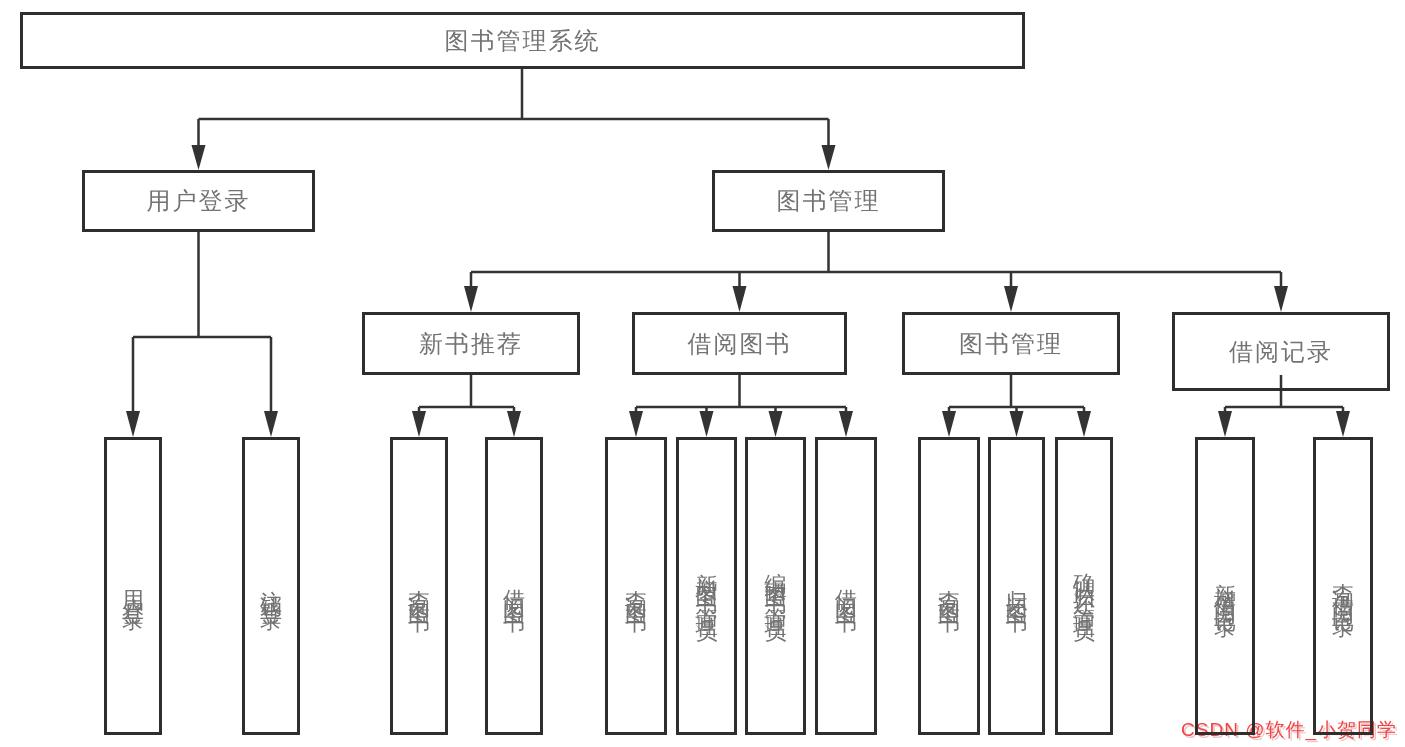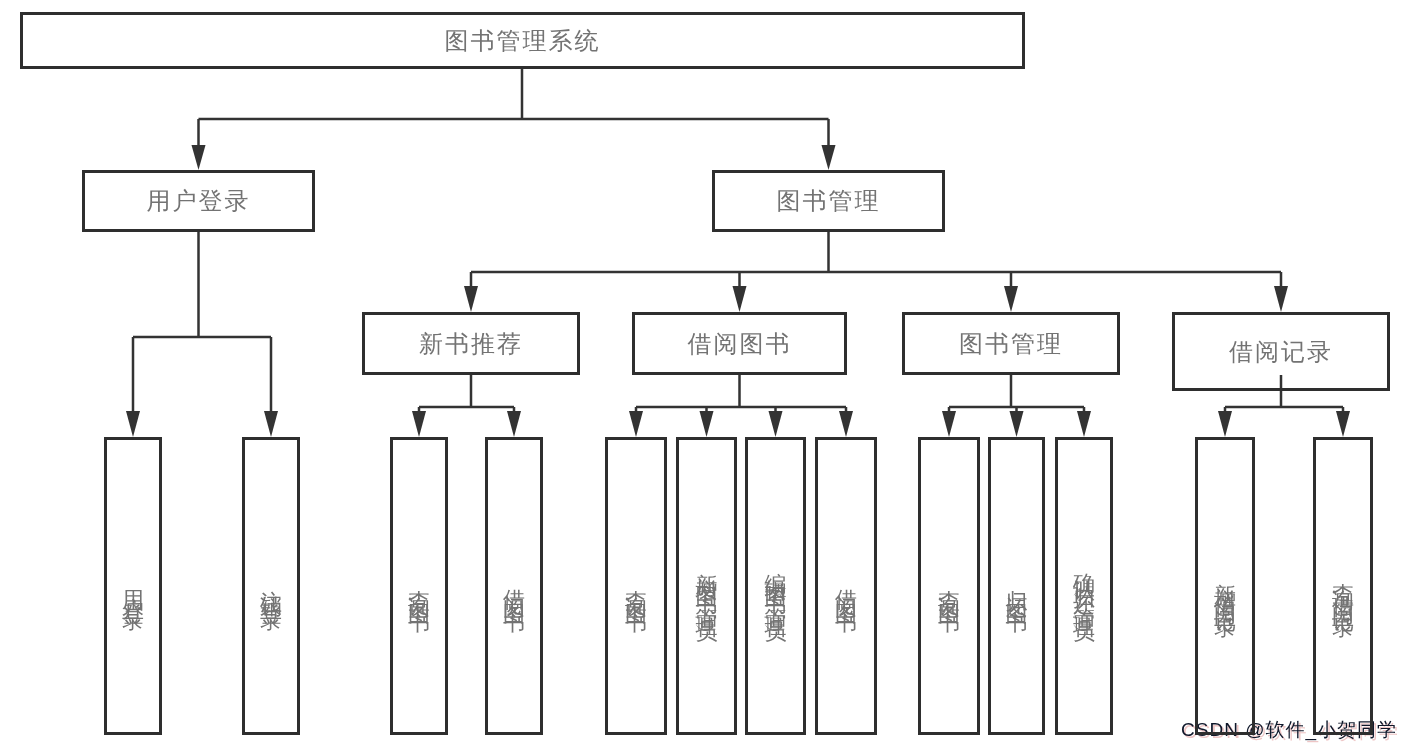--- a/index.html
+++ b/index.html
@@ -39,21 +39,21 @@
   .l6 {left:676px; width:61px;}
   .l7 {left:745px; width:61px;}
   .l8 {left:815px; width:62px;}
   .l9 {left:918px; width:62px;}
   .l10{left:988px; width:57px;}
   .l11{left:1055px;width:58px;}
   .l12{left:1195px;width:60px;}
   .l13{left:1313px;width:60px;}
   #watermark{
     position:absolute;right:8px;bottom:4px;z-index:1;
-    font-size:19px;letter-spacing:1px;color:#0f172a;
+    font-size:19px;letter-spacing:1px;color:#ef4444;
     text-shadow:2px 2px 0 #eec6c6;
     white-space:nowrap;
   }
 </style>
 </head>
 <body>
 
 <div id="canvas">
 
   <svg id="connectors" width="1405" height="747" viewBox="0 0 1405 747" fill="none" stroke="#333333" stroke-width="2.5">

